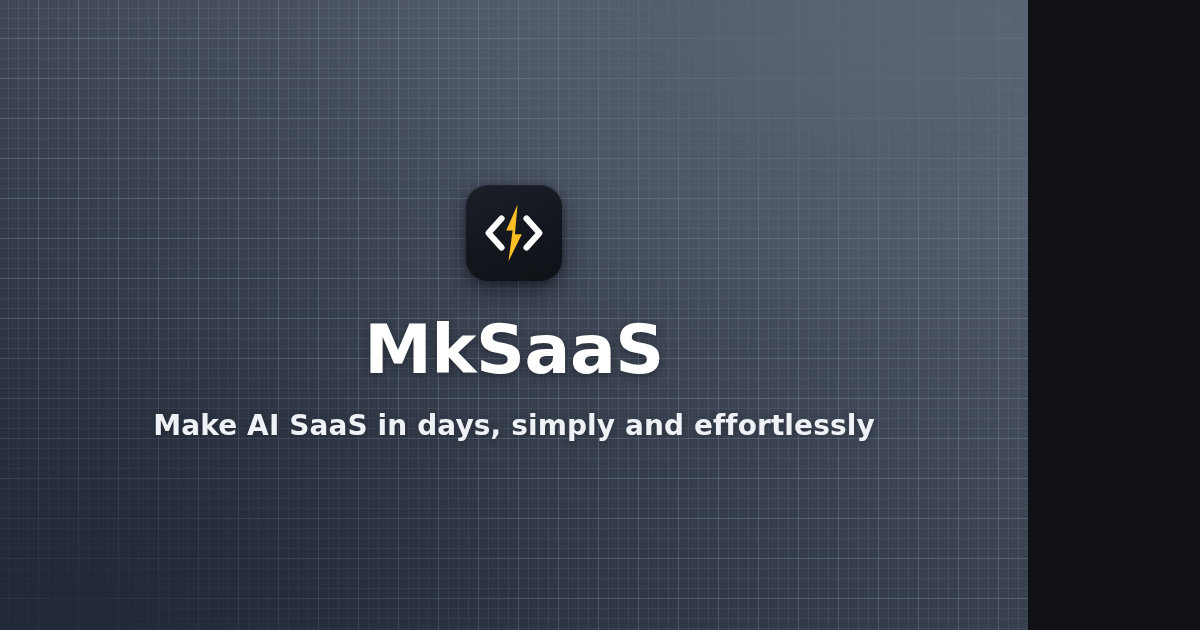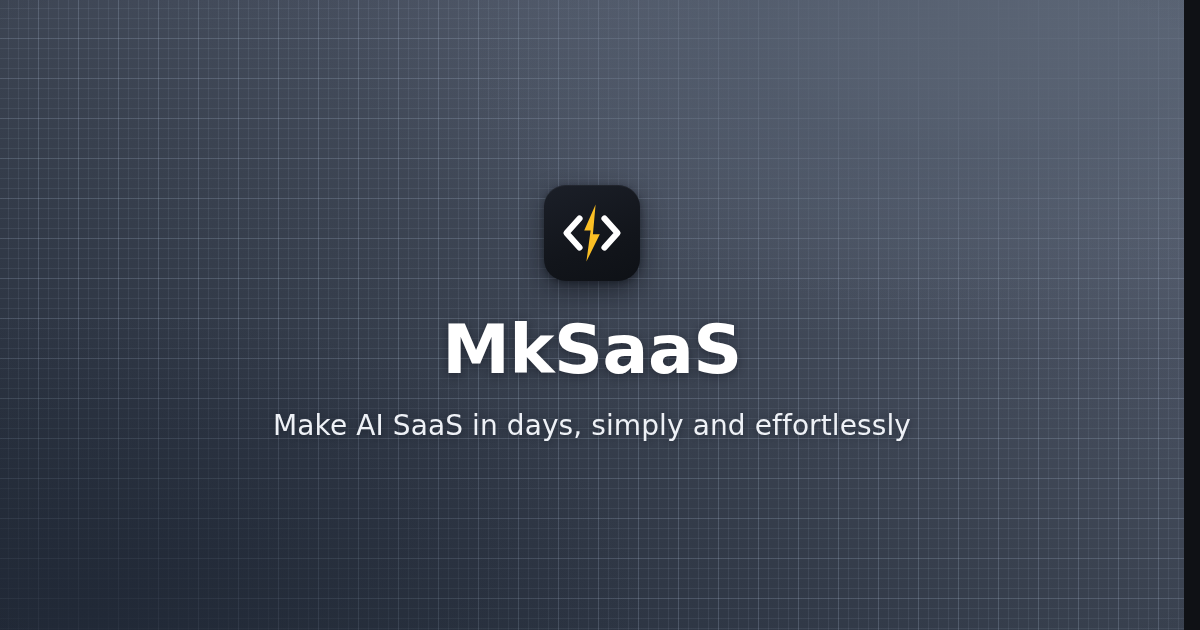--- a/index.html
+++ b/index.html
@@ -10,21 +10,21 @@
   body {
     width: 1200px;
     height: 630px;
     overflow: hidden;
     font-family: "DejaVu Sans", "Liberation Sans", sans-serif;
   }
 
   
   .og-canvas {
     position: relative;
-    width: 1184px;
+    width: 1028px;
     height: 630px;
     overflow: hidden;
     
     background:
       linear-gradient(205deg,
         #636c7c 0%,
         #586070 12%,
         #4c5464 26%,
         #424a59 40%,
         #3a4250 52%,
@@ -136,21 +136,21 @@
     text-align: center;
     margin: 0 0 22px 0;
     text-shadow: 0 2px 10px rgba(10,14,22,0.45);
     white-space: nowrap;
   }
 
   
   .og-subtitle {
     font-size: 28px;
     line-height: 1.3;
-    font-weight: 400;
+    font-weight: 700;
     letter-spacing: 0.1px;
     color: #eef1f6;
     text-align: center;
     margin: 0;
     text-shadow: 0 1px 7px rgba(10,14,22,0.40);
     white-space: nowrap;
   }
 </style>
 </head>
 <body>

